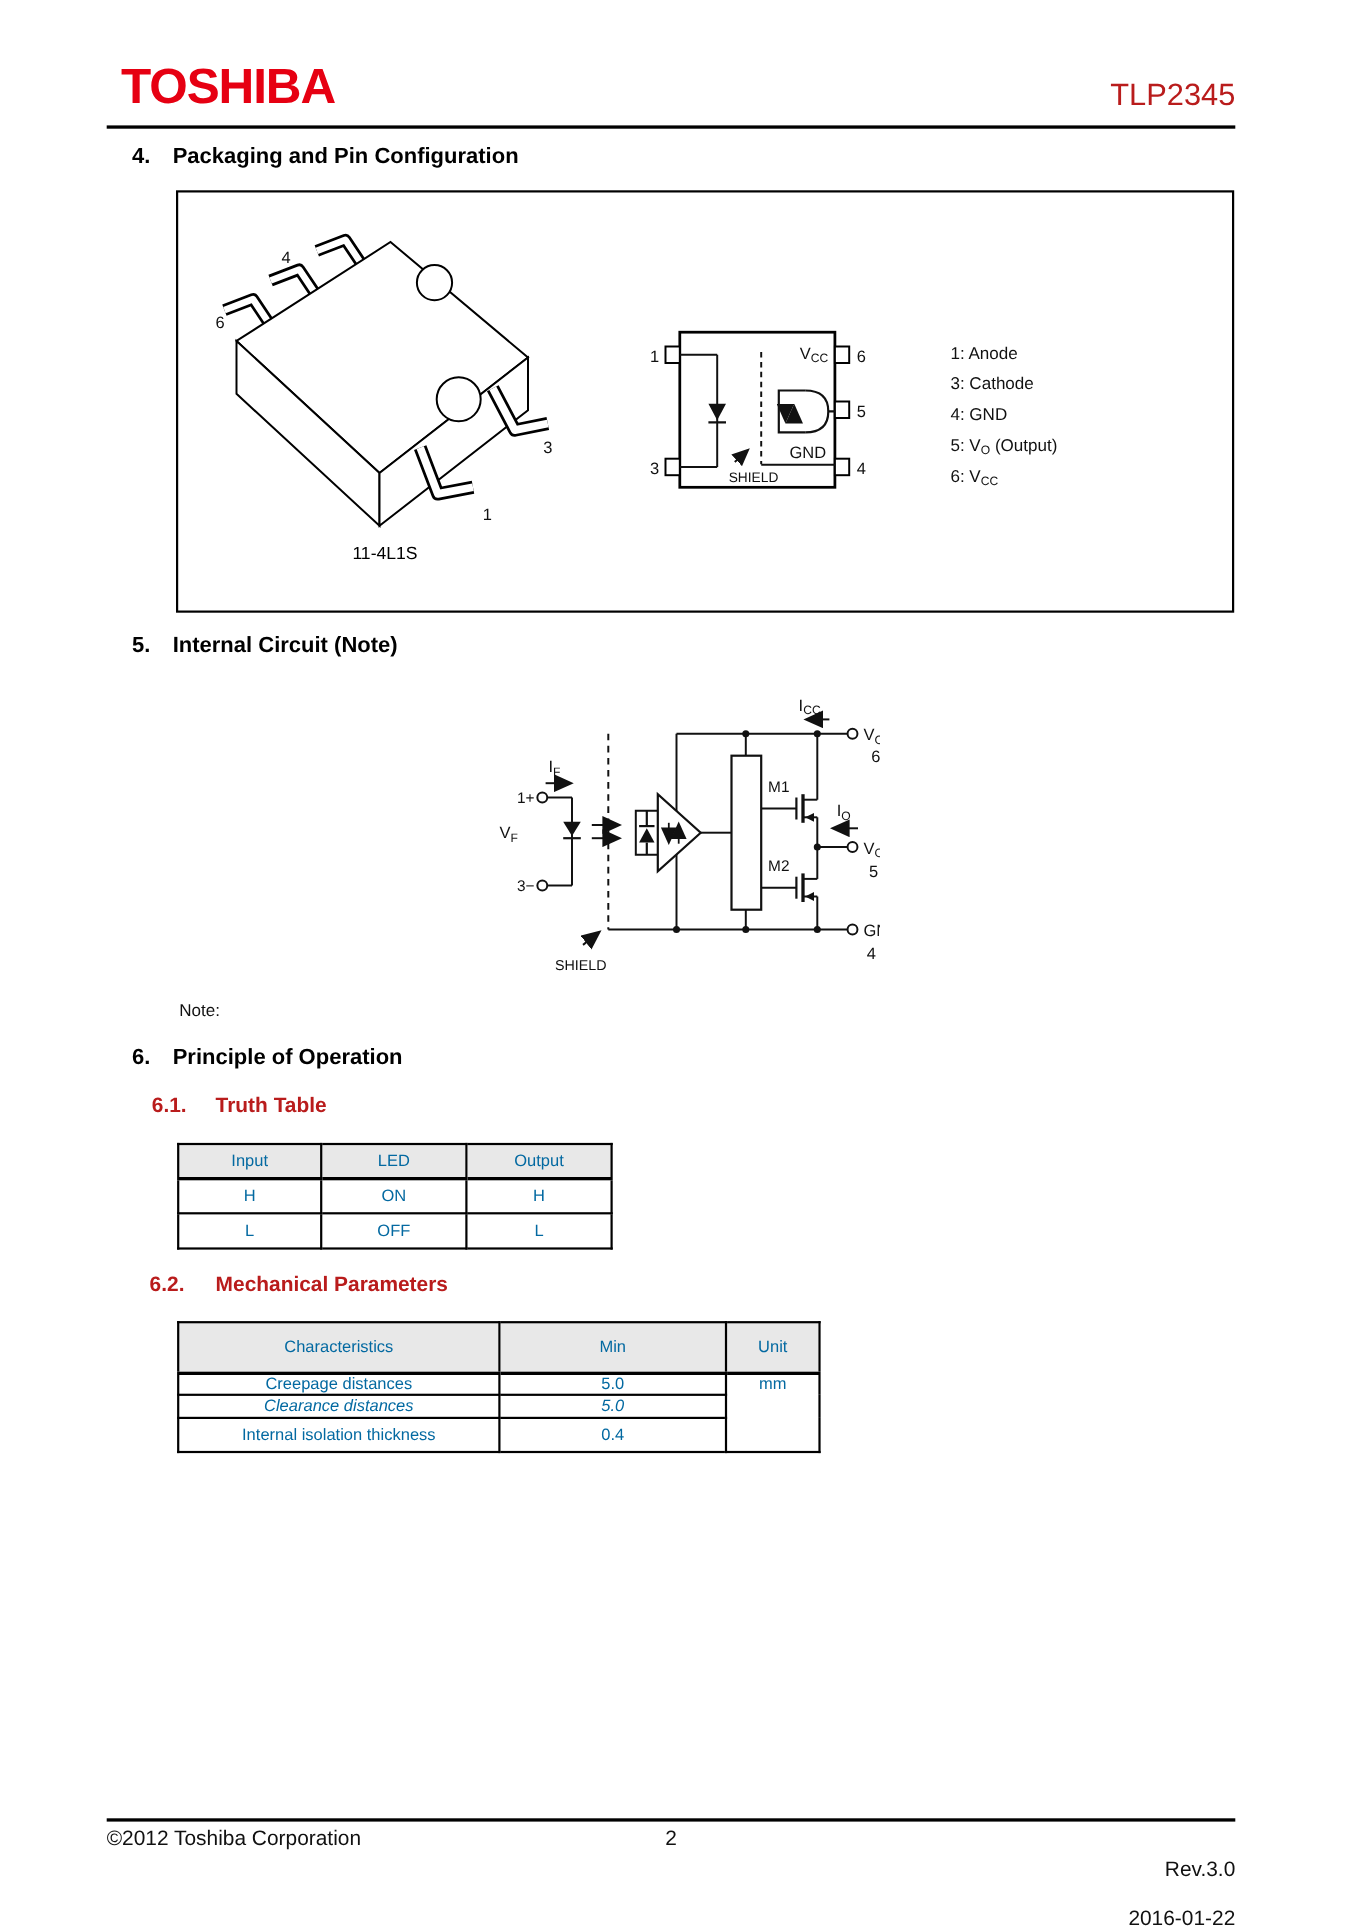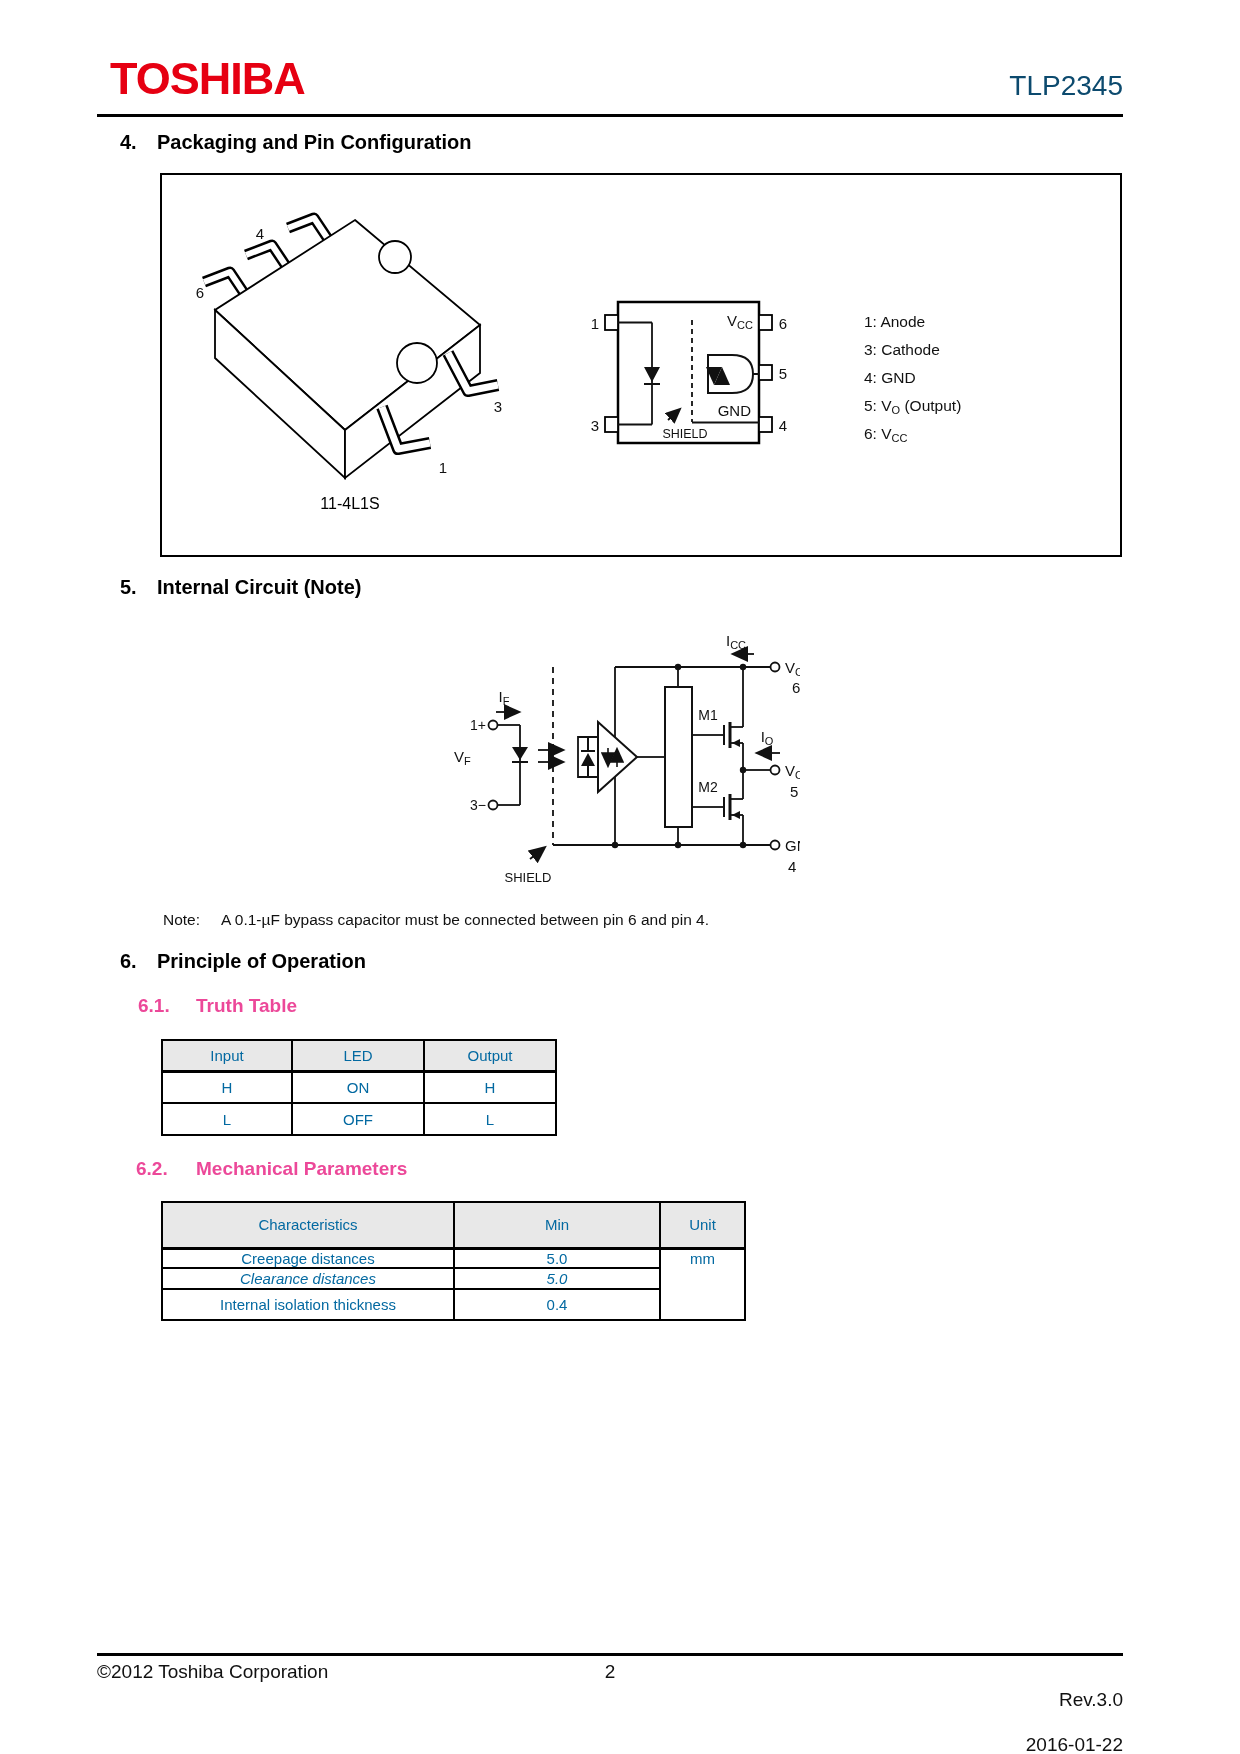--- a/index.html
+++ b/index.html
@@ -3,24 +3,24 @@
 <meta charset="utf-8">
 <style>
   html,body{margin:0;padding:0;background:#9a9a9a;}
   .page{
     position:relative;width:1240px;height:1754px;background:#ffffff;
     font-family:"Liberation Sans", sans-serif;color:#1a1a1a;overflow:hidden;
     margin:0 auto;
   }
   .abs{position:absolute;}
   .logo{font-weight:bold;font-size:45px;letter-spacing:-1px;color:#e60012;}
-  .doctitle{font-size:28px;color:#0c4a6e;}
+  .doctitle{font-size:28px;color:#b91c1c;}
   .hrule{background:#000;height:2.5px;}
   .h1{font-weight:bold;font-size:20px;color:#000;}
-  .h2{font-weight:bold;font-size:19px;color:#ec4899;}
+  .h2{font-weight:bold;font-size:19px;color:#b91c1c;}
   .framebox{border:2px solid #000;background:#fff;}
   .caption{font-size:16px;color:#000;text-align:center;}
   .legend{font-size:15.5px;line-height:23px;color:#111;margin-left:17px;}
   .legend .sub{font-size:11px;vertical-align:-3px;}
   .note{font-size:15.5px;color:#111;}
   table.dt{border-collapse:collapse;table-layout:fixed;}
   table.dt th, table.dt td{
     border:2px solid #000;font-size:15px;font-weight:normal;
     text-align:center;padding:0;color:#0369a1;overflow:hidden;
   }
@@ -238,21 +238,20 @@
       <text x="46" y="110" text-anchor="end" font-size="14">1+</text>
       <text x="14" y="142"><tspan>V</tspan><tspan dy="3" font-size="11">F</tspan></text>
       <text x="46" y="190" text-anchor="end" font-size="14">3−</text>
       <text x="268" y="100" text-anchor="middle" font-size="14">M1</text>
       <text x="268" y="172" text-anchor="middle" font-size="14">M2</text>
       <text x="88" y="262" text-anchor="middle" font-size="13">SHIELD</text>
     </g>
   </svg>
 
   <div class="abs note" style="left:163px;top:911px;">Note:</div>
-  <div class="abs note" style="left:221px;top:911px;">A 0.1-µF bypass capacitor must be connected between pin 6 and pin 4.</div>
 
   <div class="abs h1" style="left:120px;top:950px;">6.</div>
   <div class="abs h1" style="left:157px;top:950px;">Principle of Operation</div>
 
   <div class="abs h2" style="left:138px;top:995px;">6.1.</div>
   <div class="abs h2" style="left:196px;top:995px;">Truth Table</div>
 
   <table class="dt abs" style="left:161px;top:1039px;">
     <tbody>
         <tr class="hdr" style="height:31px;">

